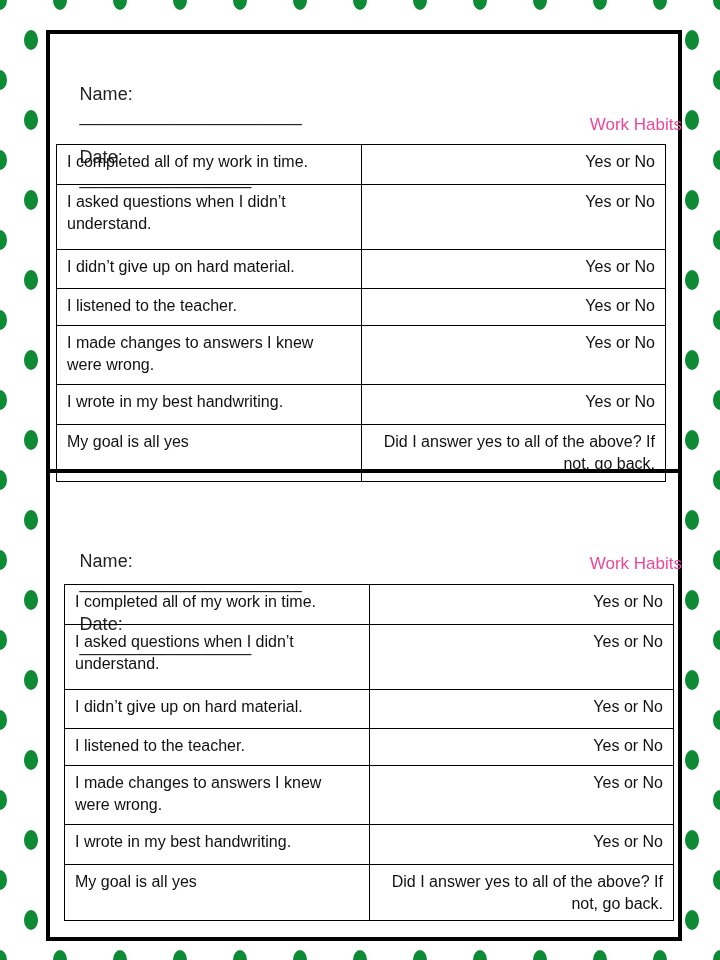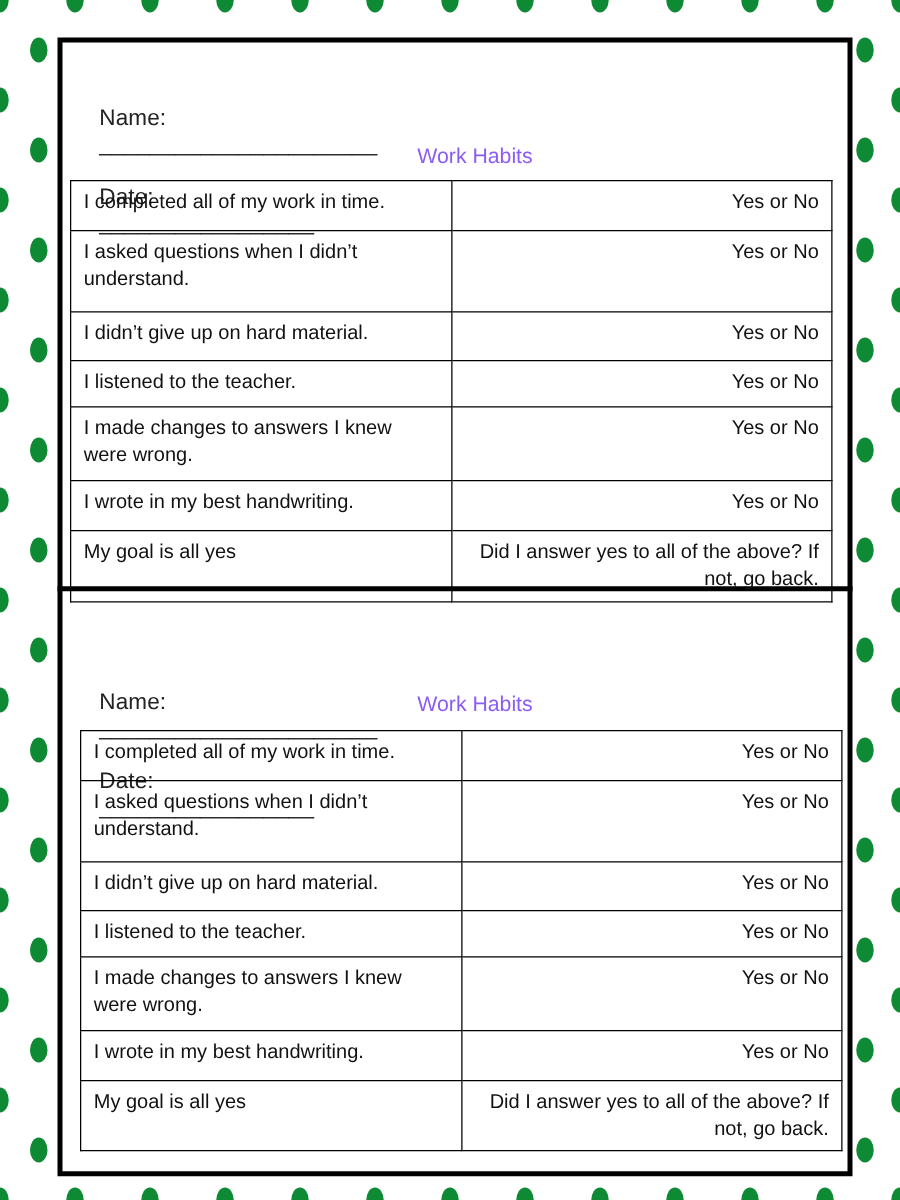--- a/index.html
+++ b/index.html
@@ -16,22 +16,22 @@
     }
     .divider {
       position: absolute; left: 46px; top: 469px; width: 636px; height: 4px; background: #000;
     }
     .card { position: absolute; left: 50px; width: 628px; margin-top: 24px; }
     .name-line {
       position: absolute; left: 9px; font-size: 18px; color: #222; white-space: pre;
       letter-spacing: 0.1px;
     }
     .title {
-      position: absolute; left: 16px; width: 628px; text-align: center;
-      font-size: 17px; color: #8b5cf6;
+      position: absolute; left: 4px; width: 628px; text-align: right;
+      font-size: 17px; color: #ec4899;
     }
     table.habits {
       position: absolute; border-collapse: collapse; table-layout: fixed;
       font-size: 16px; color: #111;
     }
     table.habits td {
       border: 1px solid #000; vertical-align: top; padding: 6px 10px 0 10px;
       line-height: 22px; box-sizing: border-box;
     }
     table.habits td.q { width: 305px; }

